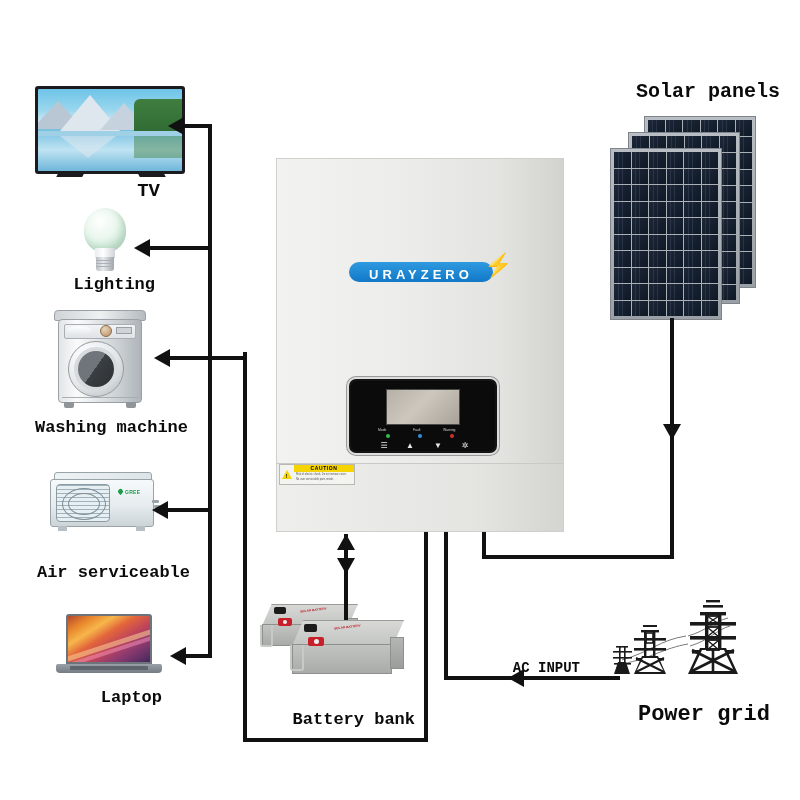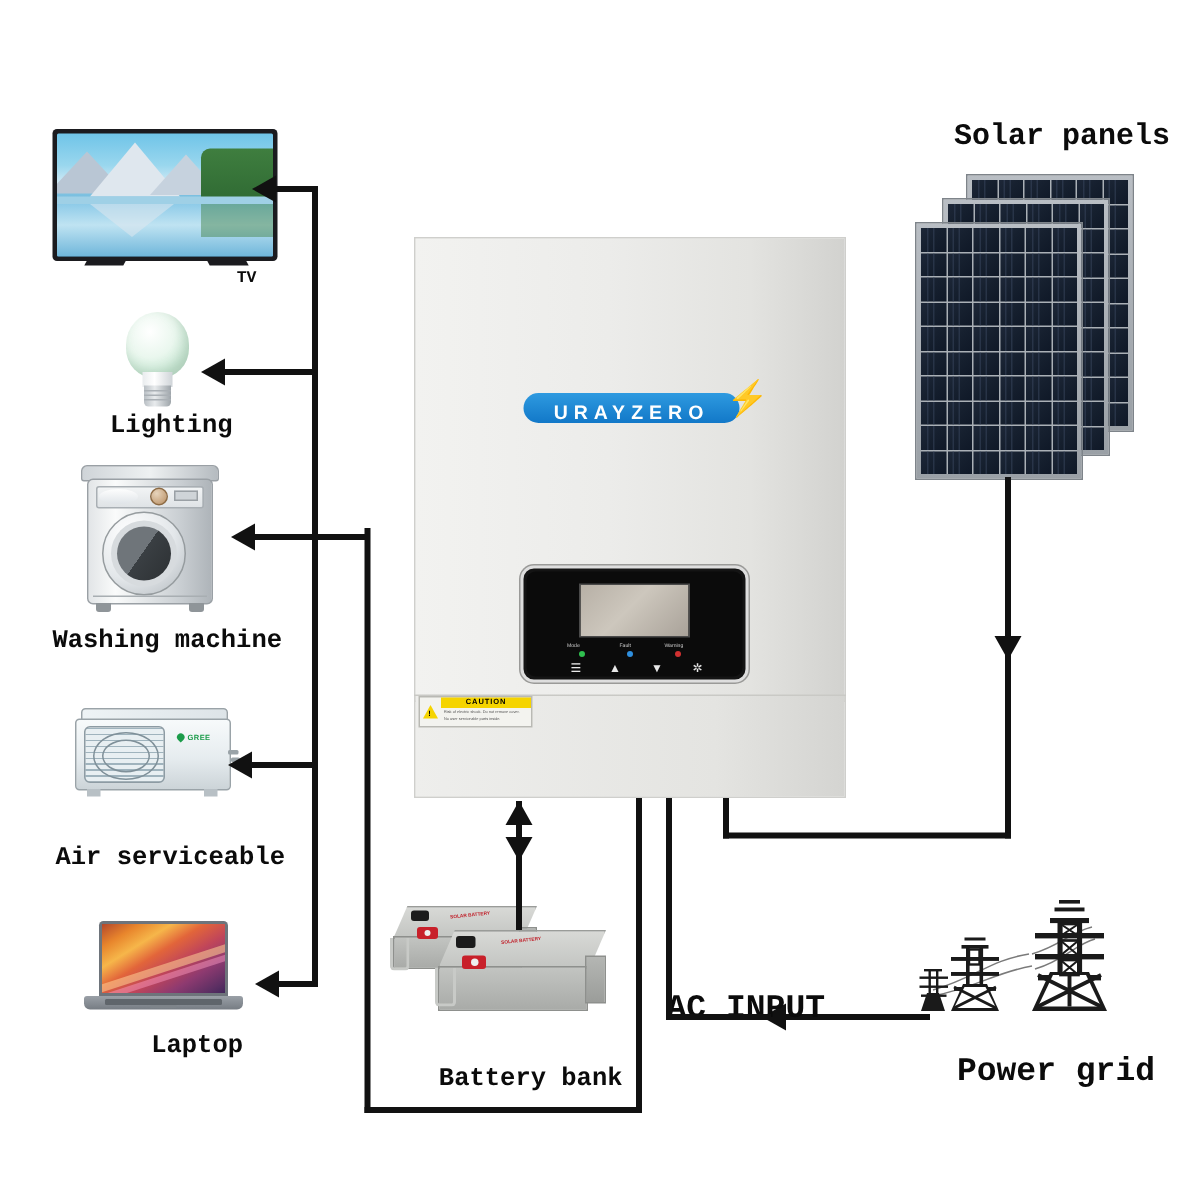--- a/index.html
+++ b/index.html
@@ -399,21 +399,21 @@
         <div style="position:absolute;left:22px;top:47px;width:0;height:0;
              border-left:28px solid transparent;border-right:28px solid transparent;
              border-top:22px solid rgba(223,231,238,.55);"></div>
         <div style="position:absolute;left:96px;top:47px;width:54px;height:22px;
              background:rgba(63,126,63,.45);"></div>
       </div>
     </div>
     <div class="tv-foot" style="left:22px;top:88px;width:26px;transform:skewX(-28deg);"></div>
     <div class="tv-foot" style="left:104px;top:88px;width:26px;transform:skewX(28deg);"></div>
   </div>
-  <div class="lbl" style="left:71px;top:180px;width:100px;font-size:11px;">TV</div>
+  <div class="lbl" style="left:60px;top:180px;width:100px;font-size:19px;">TV</div>
 
   <div style="position:absolute;left:78px;top:208px;width:54px;height:66px;">
     <div class="bulb-glass" style="left:6px;top:0;width:42px;height:44px;"></div>
     <div class="bulb-neck" style="left:17px;top:40px;width:20px;height:10px;"></div>
     <div class="bulb-base" style="left:18px;top:49px;width:18px;height:14px;"></div>
     <div class="bulb-ring" style="left:18px;top:52px;width:18px;"></div>
     <div class="bulb-ring" style="left:18px;top:55px;width:18px;"></div>
     <div class="bulb-ring" style="left:18px;top:58px;width:18px;"></div>
   </div>
   <div class="lbl" style="left:55px;top:275px;width:100px;font-size:17px;">Lighting</div>
@@ -553,21 +553,21 @@
   <div class="wire wv" style="left:670px;top:438px;height:121px;"></div>
   <div class="wire wh" style="left:482px;top:555px;width:192px;"></div>
   <div class="wire wv" style="left:482px;top:532px;height:27px;"></div>
 
   <div class="wire wv" style="left:344px;top:534px;height:86px;"></div>
   <div class="arrow ar-up" style="left:337px;top:534px;"></div>
   <div class="arrow ar-down" style="left:337px;top:558px;"></div>
 
   <div class="wire wh" style="left:520px;top:676px;width:100px;"></div>
   <div class="arrow ar-left" style="left:508px;top:669px;"></div>
-  <div class="lbl" style="left:420px;top:660px;width:130px;font-size:22px;">AC INPUT</div>
+  <div class="lbl" style="left:450px;top:660px;width:130px;font-size:14px;">AC INPUT</div>
   <div class="wire wh" style="left:444px;top:676px;width:70px;"></div>
   <div class="wire wv" style="left:444px;top:532px;height:148px;"></div>
 
   <div class="wire wv" style="left:424px;top:532px;height:210px;"></div>
   <div class="wire wh" style="left:243px;top:738px;width:185px;"></div>
   <div class="wire wv" style="left:243px;top:352px;height:390px;"></div>
 
   <div class="wire wv" style="left:208px;top:124px;height:532px;"></div>
   <div class="wire wh" style="left:180px;top:124px;width:32px;"></div>
   <div class="arrow ar-left" style="left:168px;top:117px;"></div>

